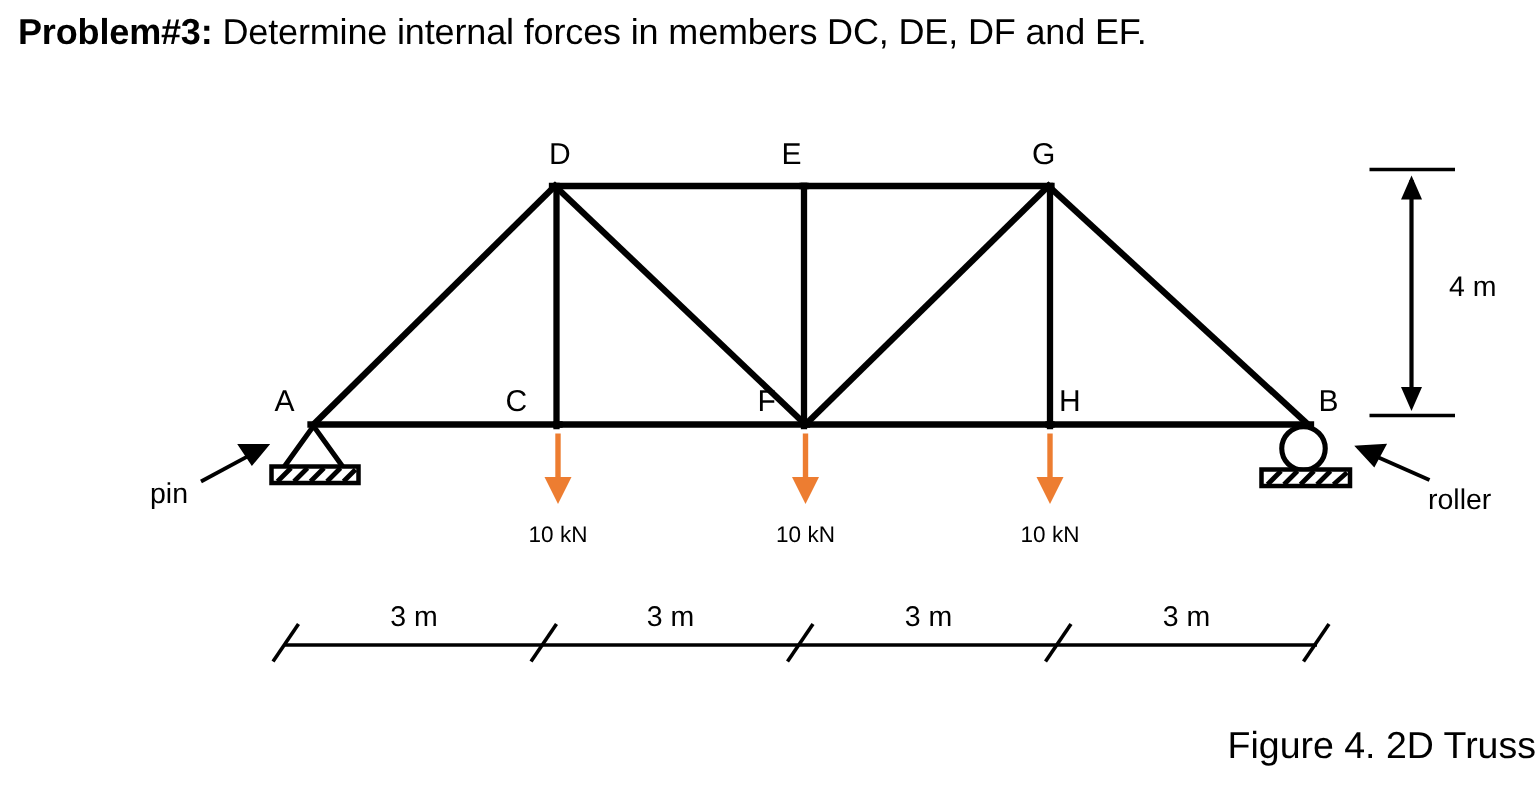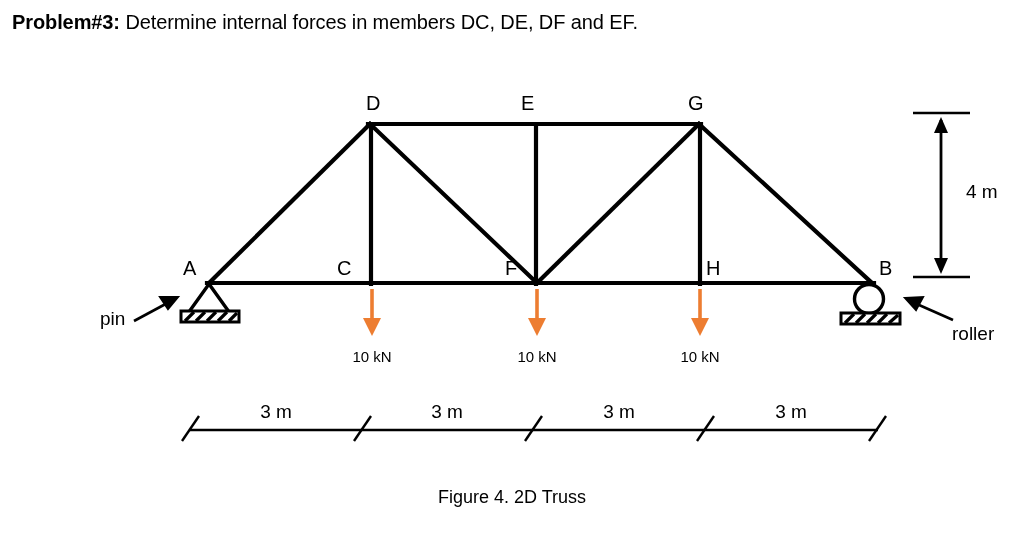--- a/index.html
+++ b/index.html
@@ -15,21 +15,21 @@
     overflow: hidden;
     font-family: "Liberation Sans", sans-serif;
     color: #000000;
   }
 
   
   #problem-statement {
     position: absolute;
     left: 12px;
     top: 9px;
-    font-size: 20px;
+    font-size: 24px;
     line-height: 26px;
     white-space: nowrap;
     letter-spacing: -0.1px;
   }
   #problem-statement .lbl {
     font-weight: bold;
   }
   #problem-statement .body {
     font-weight: normal;
   }
@@ -71,22 +71,22 @@
     position: absolute;
     font-size: 19px;
     line-height: 19px;
     white-space: nowrap;
   }
   #figure-caption {
     position: absolute;
     left: 0;
     top: 484px;
     width: 1024px;
-    text-align: center;
-    font-size: 18px;
+    text-align: right;
+    font-size: 25px;
     line-height: 26px;
   }
 </style>
 </head>
 <body>
 
 <div id="problem-statement">
   <span class="lbl">Problem#3:</span>
   <span class="body">Determine internal forces in members DC, DE, DF and EF.</span>
 </div>
@@ -196,21 +196,21 @@
   <div class="node-label" style="left:521px; top:93px;">E</div>
   <div class="node-label" style="left:505px; top:258px;">F</div>
   <div class="node-label" style="left:688px; top:93px;">G</div>
   <div class="node-label" style="left:706px; top:258px;">H</div>
   <div class="node-label" style="left:879px; top:258px;">B</div>
 
   <div class="load-label" style="left:372px; top:347px; transform:translateX(-50%);">10 kN</div>
   <div class="load-label" style="left:537px; top:347px; transform:translateX(-50%);">10 kN</div>
   <div class="load-label" style="left:700px; top:347px; transform:translateX(-50%);">10 kN</div>
 
-  <div class="support-label" style="left:100px; top:309px;">pin</div>
+  <div class="support-label" style="left:100px; top:320px;">pin</div>
   <div class="support-label" style="left:952px; top:324px;">roller</div>
 
   <div class="dim-label" style="left:276px; top:402px; transform:translateX(-50%);">3 m</div>
   <div class="dim-label" style="left:447px; top:402px; transform:translateX(-50%);">3 m</div>
   <div class="dim-label" style="left:619px; top:402px; transform:translateX(-50%);">3 m</div>
   <div class="dim-label" style="left:791px; top:402px; transform:translateX(-50%);">3 m</div>
 
   <div class="dim-label" style="left:966px; top:182px;">4 m</div>
 
   <div id="figure-caption">Figure 4. 2D Truss</div>

